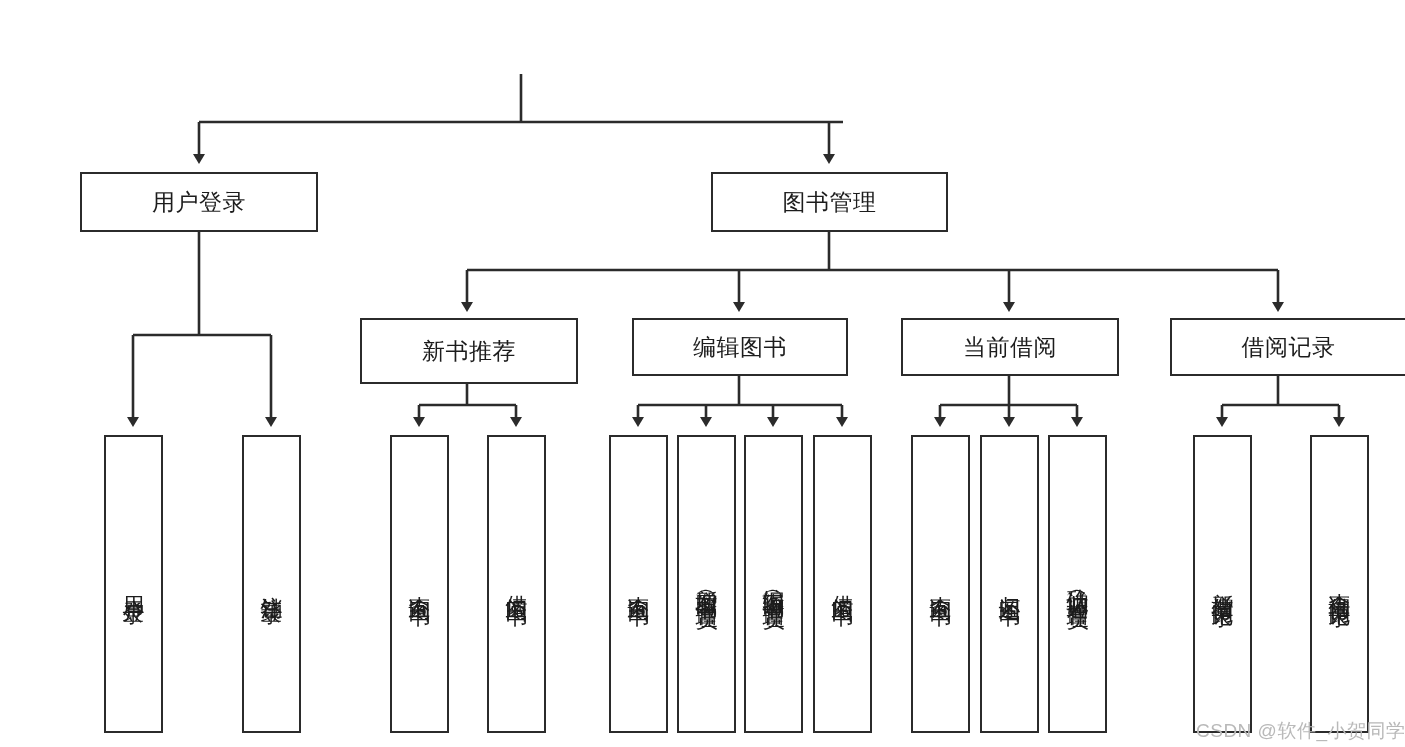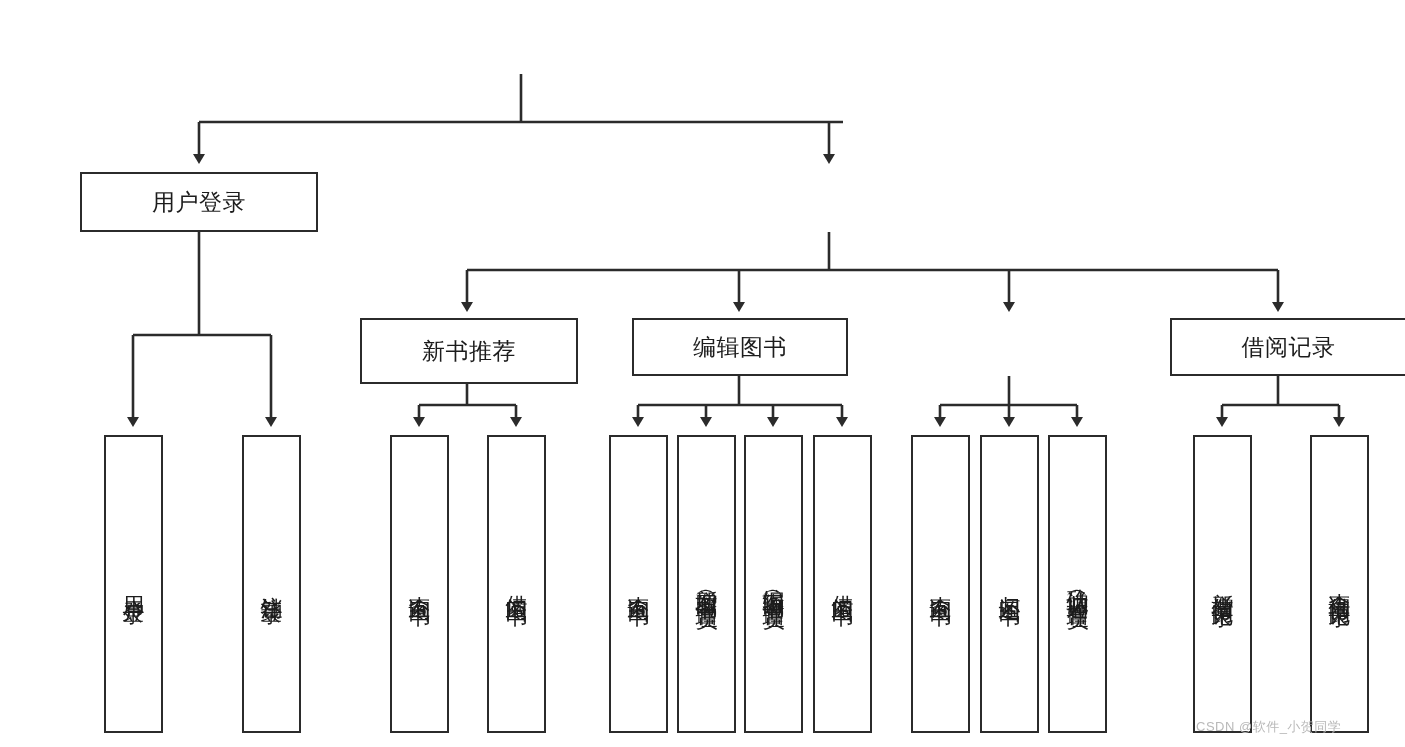--- a/index.html
+++ b/index.html
@@ -59,21 +59,21 @@
     writing-mode: vertical-rl;
     text-orientation: upright;
     font-size: 22px;
     letter-spacing: 3px;
     line-height: 1;
     max-height: 272px;
     text-align: center;
   }
   .watermark {
     position: absolute;
-    font-size: 13px;
+    font-size: 19px;
     color: #b9b9b9;
     white-space: nowrap;
     z-index: 5;
     letter-spacing: 0.5px;
     font-family: "Liberation Sans", "DejaVu Sans", sans-serif;
   }
 </style>
 </head>
 <body>
 
@@ -127,29 +127,35 @@
       <path d="M1222,405 L1222,418" marker-end="url(#arrow)"></path>
       <path d="M1339,405 L1339,418" marker-end="url(#arrow)"></path>
     </g>
   </svg>
 
 
   <div class="node horiz" style="left:80px; top:172px; width:238px; height:60px;">
     <span class="node-label">用户登录</span>
   </div>
 
+  <div class="node horiz" style="left:711px; top:172px; width:237px; height:60px;">
+    <span class="node-label">图书管理</span>
+  </div>
 
   <div class="node horiz" style="left:360px; top:318px; width:218px; height:66px;">
     <span class="node-label">新书推荐</span>
   </div>
 
   <div class="node horiz" style="left:632px; top:318px; width:216px; height:58px;">
     <span class="node-label">编辑图书</span>
   </div>
 
+  <div class="node horiz" style="left:901px; top:318px; width:218px; height:58px;">
+    <span class="node-label">当前借阅</span>
+  </div>
 
   <div class="node horiz" style="left:1170px; top:318px; width:237px; height:58px;">
     <span class="node-label">借阅记录</span>
   </div>
 
   <div class="node vert" style="left:104px; top:435px; width:59px; height:298px;">
     <span class="node-label">用户登录</span>
   </div>
   <div class="node vert" style="left:242px; top:435px; width:59px; height:298px;">
     <span class="node-label">注销登录</span>

